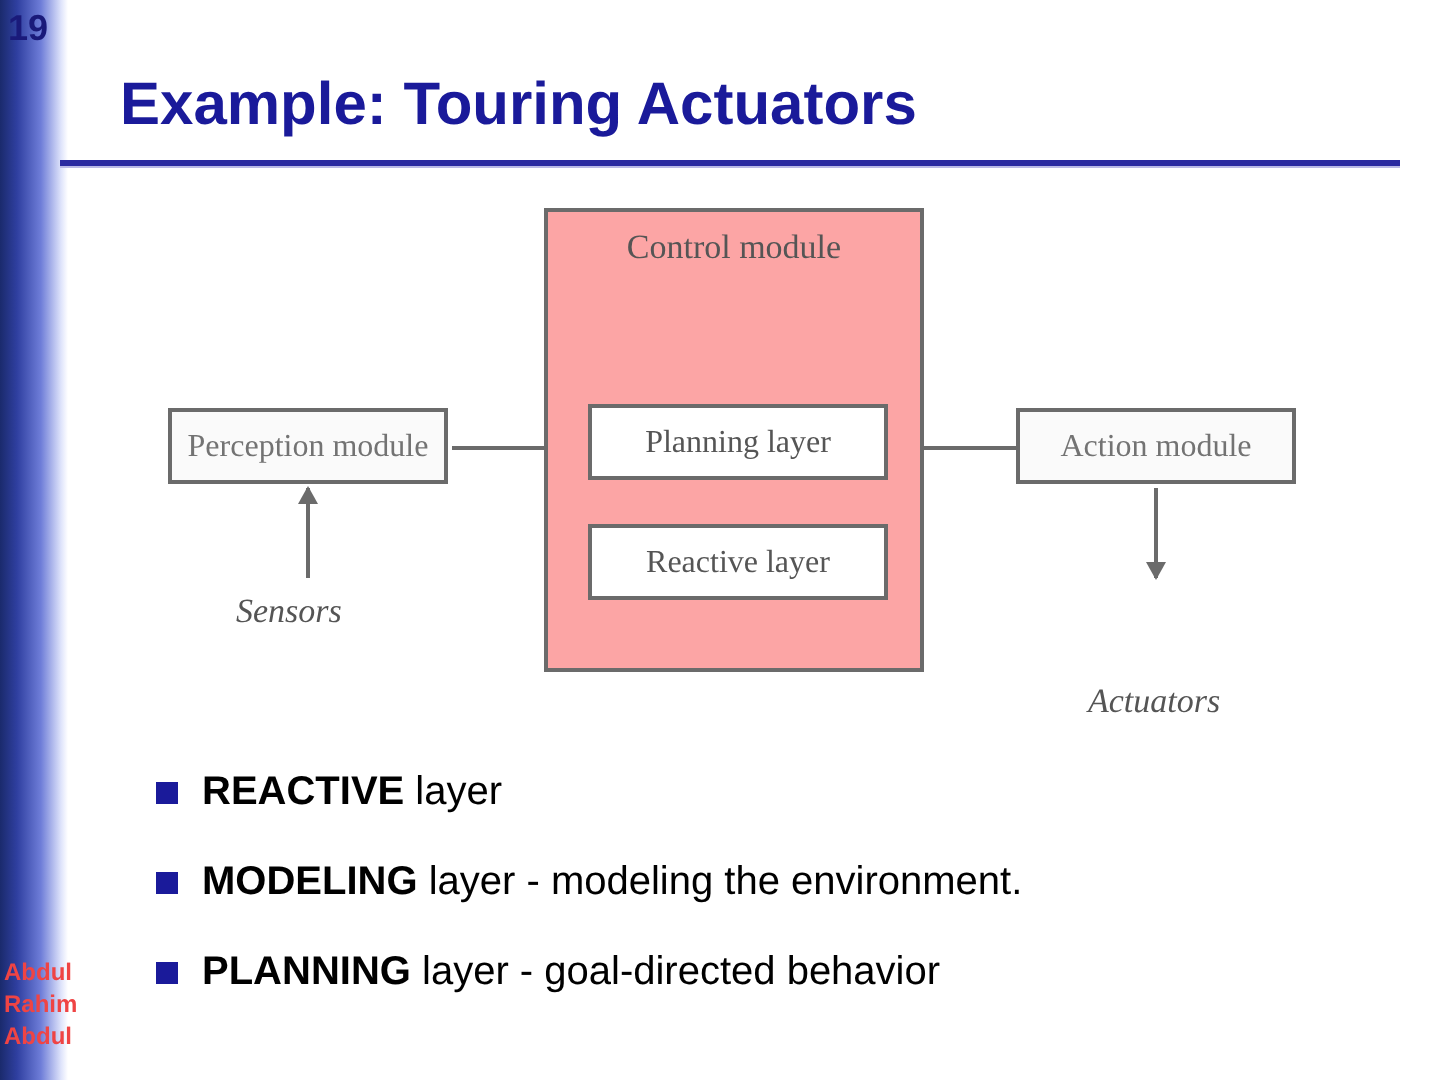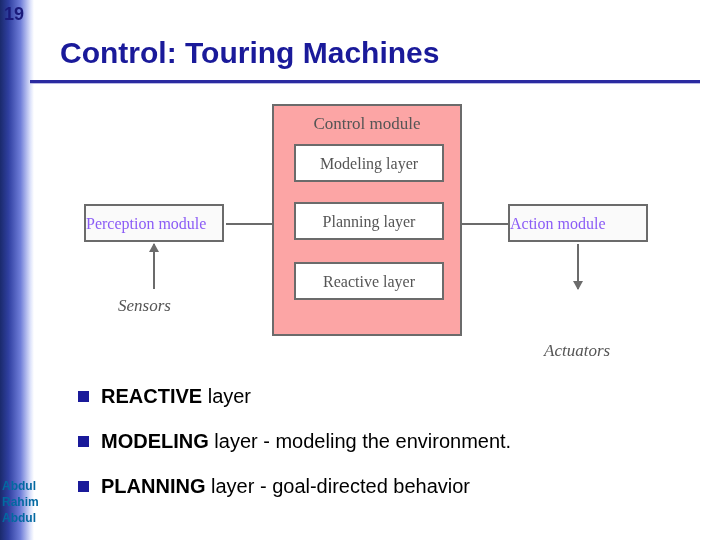--- a/index.html
+++ b/index.html
@@ -92,24 +92,25 @@
   }
   .layer-1 { top: 38px; }
   .layer-2 { top: 96px; }
   .layer-3 { top: 156px; }
   .side-box {
     position: absolute;
     width: 140px;
     height: 38px;
     border: 2px solid #6b6b6b;
     background: #fafafa;
+    text-align: center;
     line-height: 36px;
     font-family: "Times New Roman", serif;
     font-size: 16px;
-    color: #8b5cf6;
+    color: #737373;
     top: 104px;
   }
   .perception { left: 24px; }
   .action { left: 448px; }
   .conn-line {
     position: absolute;
     background: #6b6b6b;
     height: 2px;
   }
   .conn-left { top: 123px; left: 166px; width: 46px; }
@@ -169,40 +170,39 @@
   .bullet-text b { font-weight: bold; }
   .author {
     position: absolute;
     left: 2px;
     top: 478px;
     width: 48px;
     font-family: "Comic Sans MS", cursive, sans-serif;
     font-weight: bold;
     font-size: 12px;
     line-height: 1.35;
-    color: #0369a1;
+    color: #ef4444;
   }
 </style>
 </head>
 <body>
 
 <div class="sidebar-gradient"></div>
 
 <div class="page-number">19</div>
 
-<div class="title">Control: Touring Machines</div>
+<div class="title">Example: Touring Actuators</div>
 <div class="title-underline"></div>
 
 <div class="diagram">
   <div class="side-box perception">Perception module</div>
   <div class="conn-line conn-left"></div>
 
   <div class="outer-box">
     <div class="control-label">Control module</div>
-    <div class="layer-box layer-1">Modeling layer</div>
     <div class="layer-box layer-2">Planning layer</div>
     <div class="layer-box layer-3">Reactive layer</div>
   </div>
 
   <div class="conn-line conn-right"></div>
   <div class="side-box action">Action module</div>
 
   <div class="v-arrow sensors-arrow"></div>
   <div class="sensors-label">Sensors</div>
 

